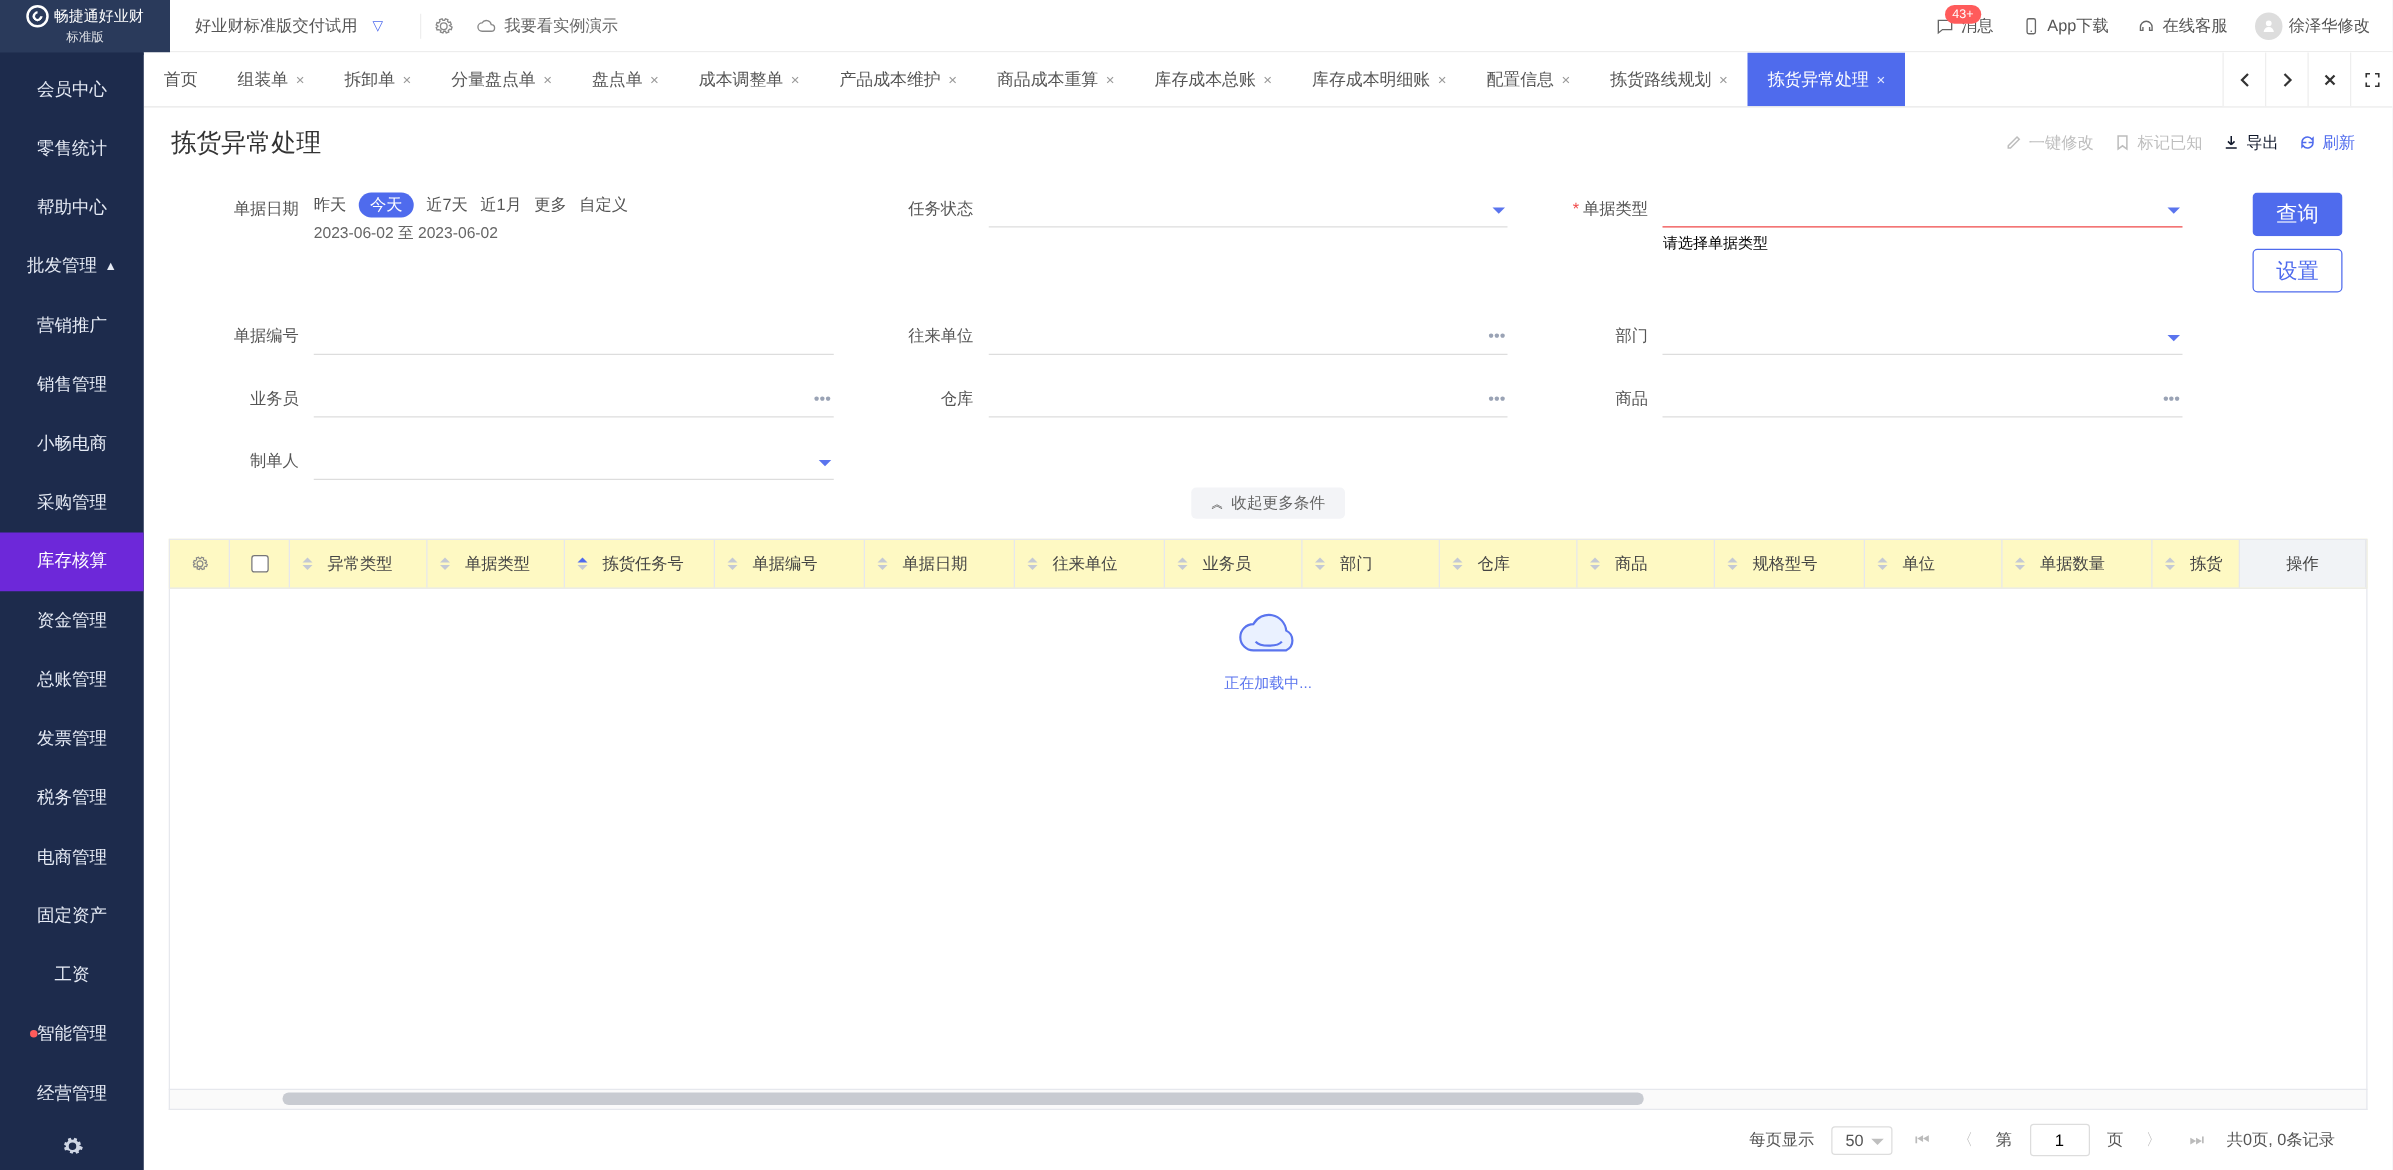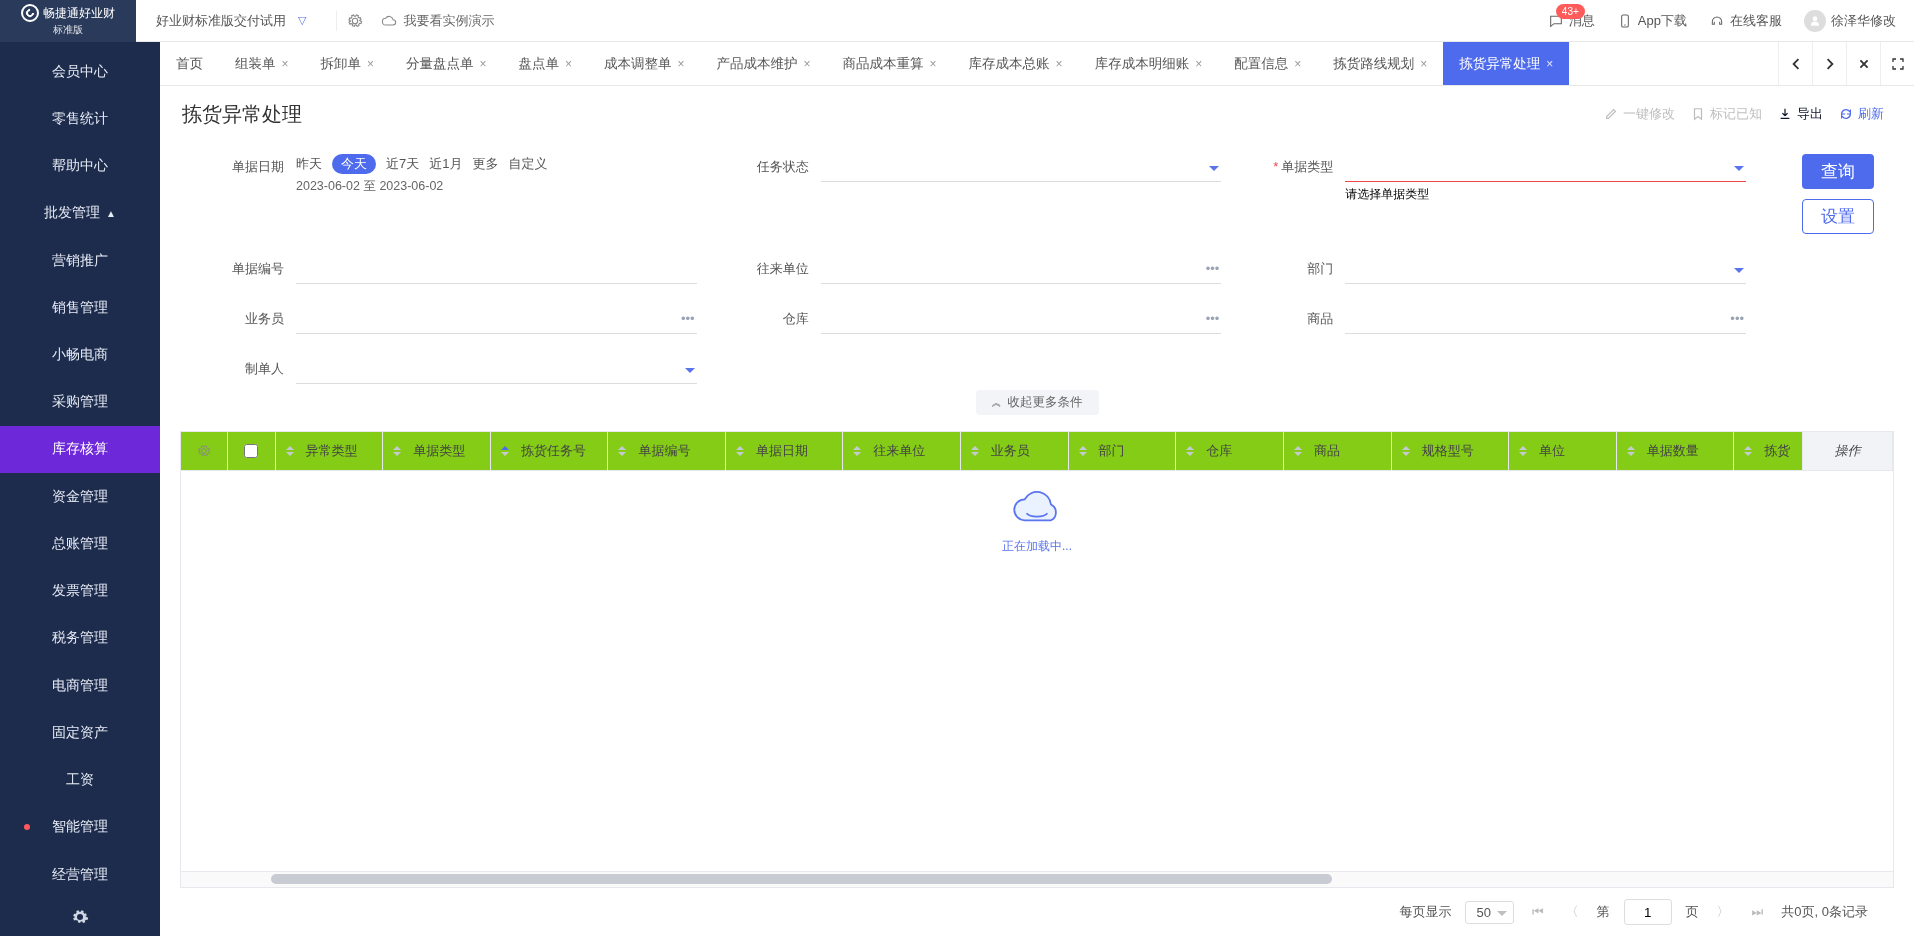--- a/index.html
+++ b/index.html
@@ -20,21 +20,21 @@
   .spacer { flex: 1; }
   .top-actions { display: flex; align-items: center; gap: 22px; padding-right: 18px; color: #555; }
   .top-action { display: flex; align-items: center; gap: 5px; cursor: pointer; position: relative; }
   .top-action svg { width: 16px; height: 16px; }
   .badge { position: absolute; top: -8px; left: 8px; background: #ff5b5b; color: #fff; font-size: 10px; border-radius: 9px; padding: 1px 6px; line-height: 13px; }
   .avatar { width: 22px; height: 22px; border-radius: 50%; background: #ddd; display: flex; align-items: center; justify-content: center; }
   .avatar svg { width: 14px; height: 14px; fill: #fff; }
 
   
   .body-row { flex: 1; display: flex; min-height: 0; }
-  .sidebar { width: 160px; background: #1d2b4c; color: #cfd6e4; display: flex; flex-direction: column; padding-top: 6px; overflow-y: auto; position: relative; }
+  .sidebar { width: 115px; background: #1d2b4c; color: #cfd6e4; display: flex; flex-direction: column; padding-top: 6px; overflow-y: auto; position: relative; }
   .side-item { height: 50px; display: flex; align-items: center; justify-content: center; font-size: 14px; cursor: pointer; color: #e6ebf5; position: relative; }
   .side-item.active { background: #6d28d9; color: #fff; }
   .side-item .caret-up { margin-left: 6px; font-size: 10px; }
   .side-item .dot { width: 6px; height: 6px; background: #ff5b5b; border-radius: 50%; position: absolute; left: 24px; }
   .side-footer { margin-top: auto; height: 40px; display: flex; align-items: center; justify-content: center; }
   .side-footer svg { width: 18px; height: 18px; fill: #cfd6e4; }
 
   .main { flex: 1; display: flex; flex-direction: column; min-width: 0; background: #fff; }
 
   
@@ -77,21 +77,21 @@
   .side-buttons { display: flex; flex-direction: column; gap: 10px; align-items: flex-end; }
   .btn { border-radius: 4px; padding: 5px 18px; font-size: 17px; cursor: pointer; border: 1px solid transparent; }
   .btn-primary { background: #4f6bed; color: #fff; }
   .btn-outline { border-color: #4f6bed; color: #4f6bed; background: #fff; }
 
   .collapse-bar { text-align: center; padding: 6px 0 10px; }
   .collapse-pill { display: inline-flex; align-items: center; gap: 6px; background: #f3f4f7; padding: 4px 16px; border-radius: 4px; color: #666; font-size: 12.5px; cursor: pointer; }
 
   
   .table-wrap { flex: 1; display: flex; flex-direction: column; padding: 0 20px 0; min-height: 0; }
-  .thead { display: flex; background: #84cc16; border: 1px solid #e6e8ed; border-bottom: 1px solid #e6e8ed; height: 40px; min-width: 0; }
+  .thead { display: flex; background: #fef9c3; border: 1px solid #e6e8ed; border-bottom: 1px solid #e6e8ed; height: 40px; min-width: 0; }
   .th { display: flex; align-items: center; justify-content: flex-start; border-right: 1px solid #e6e8ed; padding: 0 10px; font-size: 13px; color: #444; white-space: nowrap; overflow: hidden; }
   .th.center { justify-content: center; }
   .th.op { justify-content: center; position: sticky; right: 0; background: #f1f3f6; }
   .sort { width: 14px; display: inline-flex; flex-direction: column; margin-right: 6px; line-height: 0; }
   .sort i { width: 0; height: 0; border-left: 4px solid transparent; border-right: 4px solid transparent; }
   .sort .up { border-bottom: 4px solid #c4c9d4; margin-bottom: 2px; }
   .sort .dn { border-top: 4px solid #c4c9d4; }
   .sort.asc .up { border-bottom-color: #4f6bed; }
   .th .gear-ico { width: 14px; height: 14px; }
   .tbody { flex: 1; border: 1px solid #e6e8ed; border-top: none; position: relative; overflow: auto; }
@@ -552,21 +552,21 @@
             </span>
             <span>单据数量</span>
           </div>
           <div class="th" style="width: 70px;">
             <span class="sort">
               <i class="up"></i>
               <i class="dn"></i>
             </span>
             <span>拣货</span>
           </div>
-          <div class="th op" style="flex: 1 1 0%; min-width: 90px; font-style: italic;">操作</div>
+          <div class="th op" style="flex: 1 1 0%; min-width: 90px;">操作</div>
         </div>
       <div class="tbody">
         <div class="loading">
           <svg class="loading-cloud" viewBox="0 0 64 48">
             <path d="M18 38a12 12 0 010-24 16 16 0 0130 6 10 10 0 010 18H18z" fill="#eaf1ff" stroke="#5a74ee" stroke-width="2"></path>
             <path d="M20 30c4 5 20 5 24 0" fill="none" stroke="#5a74ee" stroke-width="2"></path>
           </svg>
           <div>正在加载中...</div>
         </div>
       </div>

